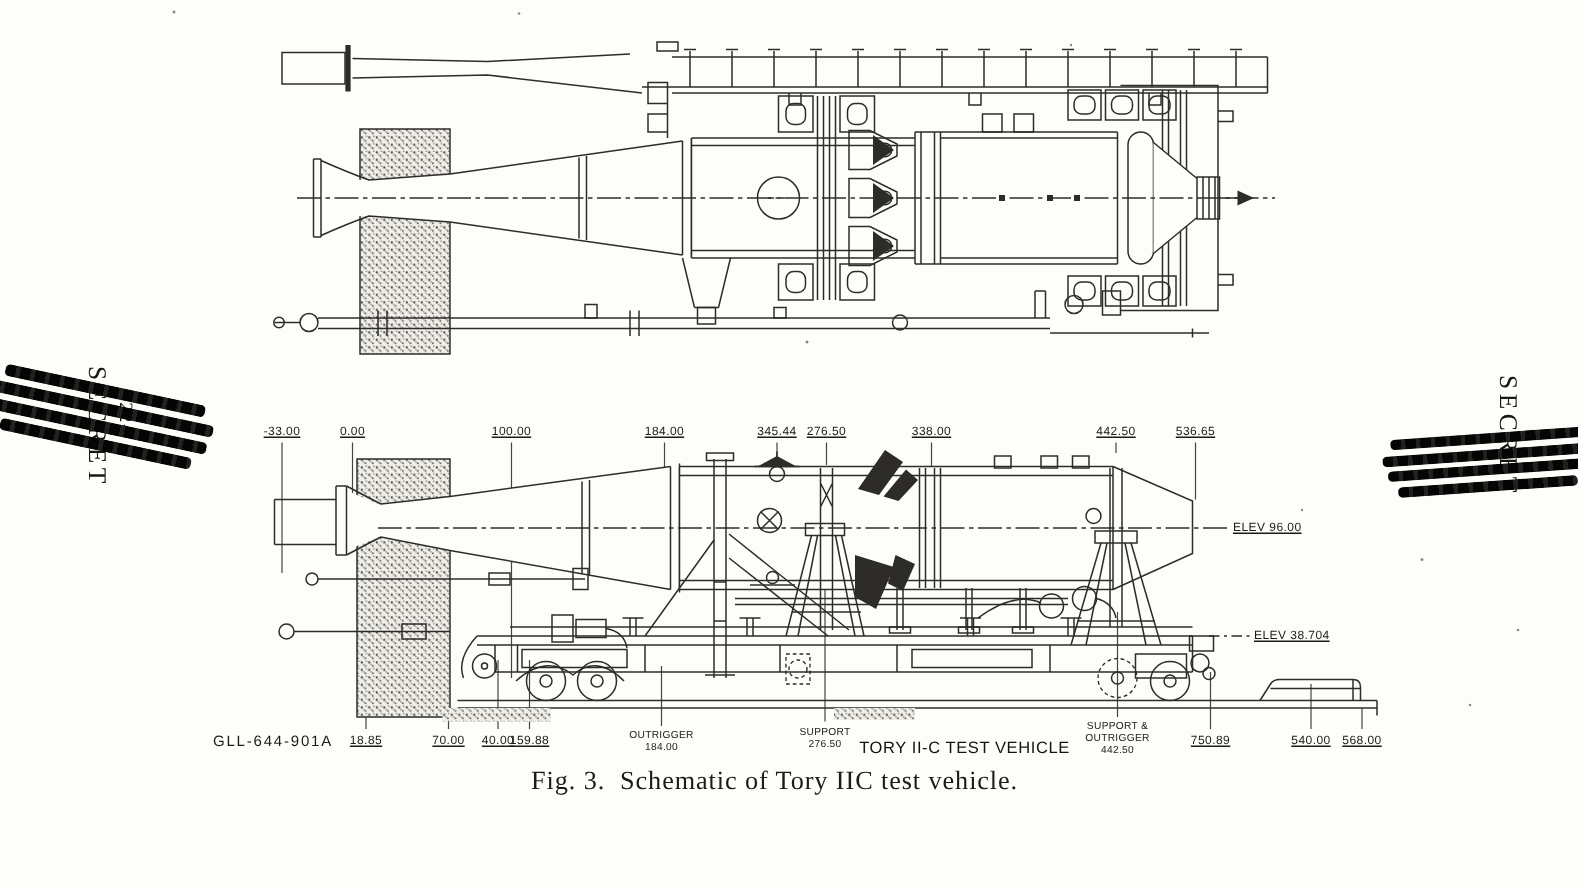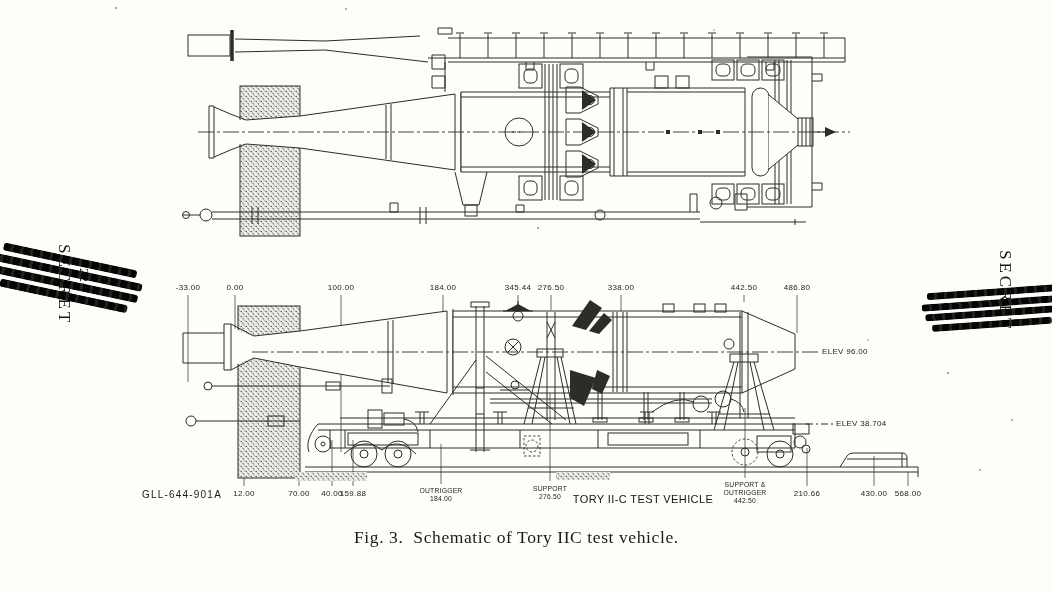--- a/index.html
+++ b/index.html
@@ -16,20 +16,21 @@
   .lnd  { fill:none; stroke:#2e2c28; stroke-width:0.9; stroke-dasharray:2.5 2; }
   .lnd2 { fill:none; stroke:#2e2c28; stroke-width:1; stroke-dasharray:7 3 2 3; }
   .dark { fill:#2e2c28; stroke:none; }
   .paper{ fill:#fdfdfa; stroke:none; }
   .spk  { fill:#8d8b84; stroke:none; }
 
   .dim {
     position:absolute; transform:translateX(-50%);
     font-size:8px; line-height:1.05; color:#1c1b18; letter-spacing:0.3px;
     white-space:nowrap;
+    text-decoration:underline;
   }
   .dim-left { transform:none; }
   .callout {
     position:absolute; transform:translateX(-50%);
     font-size:6.8px; line-height:1.18; color:#1c1b18; text-align:center;
     letter-spacing:0.2px; white-space:nowrap;
   }
   .dwg-num {
     position:absolute; font-size:10px; letter-spacing:1.2px; color:#1c1b18;text-align:right;
   }
@@ -316,50 +317,50 @@
 </svg>
 
 <div class="dim" style="left:188px; top:284px">-33.00</div>
 <div class="dim" style="left:235px; top:284px">0.00</div>
 <div class="dim" style="left:341px; top:284px">100.00</div>
 <div class="dim" style="left:443px; top:284px">184.00</div>
 <div class="dim" style="left:518px; top:284px">345.44</div>
 <div class="dim" style="left:551px; top:284px">276.50</div>
 <div class="dim" style="left:621px; top:284px">338.00</div>
 <div class="dim" style="left:744px; top:284px">442.50</div>
-<div class="dim" style="left:797px; top:284px">486.80</div>
+<div class="dim" style="left:797px; top:284px">536.65</div>
 
 <div class="dim dim-left" style="left:822px; top:348px">ELEV 96.00</div>
 <div class="dim dim-left" style="left:836px; top:420px">ELEV 38.704</div>
 
 <div class="dwg-num" style="left:142px; top:489px">GLL-644-901A</div>
-<div class="dim" style="left:244px; top:490px">12.00</div>
+<div class="dim" style="left:244px; top:490px">18.85</div>
 <div class="dim" style="left:299px; top:490px">70.00</div>
 <div class="dim" style="left:332px; top:490px">40.00</div>
 <div class="dim" style="left:353px; top:490px">159.88</div>
-<div class="dim" style="left:807px; top:490px">210.66</div>
-<div class="dim" style="left:874px; top:490px">430.00</div>
+<div class="dim" style="left:807px; top:490px">750.89</div>
+<div class="dim" style="left:874px; top:490px">540.00</div>
 <div class="dim" style="left:908px; top:490px">568.00</div>
 
 <div class="callout" style="left:441px; top:487px">
   <div>OUTRIGGER</div>
   <div>184.00</div>
 </div>
 <div class="callout" style="left:550px; top:485px">
   <div>SUPPORT</div>
   <div>276.50</div>
 </div>
 <div class="callout" style="left:745px; top:481px">
   <div>SUPPORT &amp;</div>
   <div>OUTRIGGER</div>
   <div>442.50</div>
 </div>
 
 <div class="veh-title" style="left:643px; top:493px">TORY II-C TEST VEHICLE</div>
-<div class="caption" style="left:354px; top:527px">Fig. 3.  Schematic of Tory IIC test vehicle.</div>
+<div class="caption" style="left:354px; top:510px">Fig. 3.  Schematic of Tory IIC test vehicle.</div>
 
 <div class="stamp stamp-left">SECRET</div>
 <div class="page-num">-22-</div>
 <div class="bars bars-left">
   <div class="bar"></div>
   <div class="bar"></div>
   <div class="bar"></div>
   <div class="bar"></div>
 </div>
 <div class="stamp stamp-right">SECRET</div>

